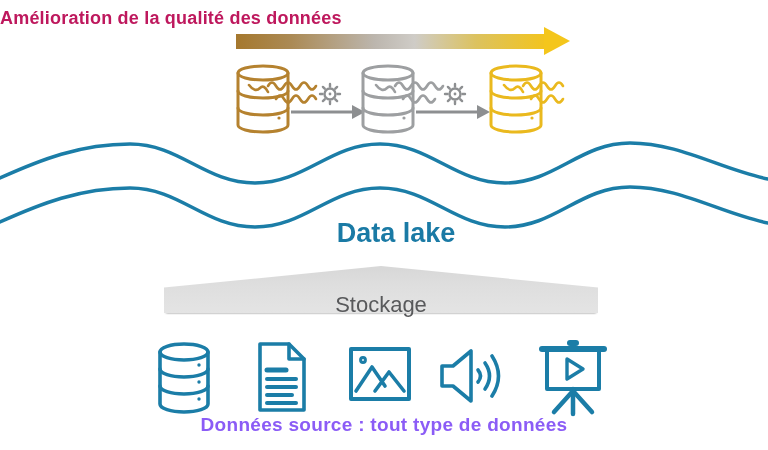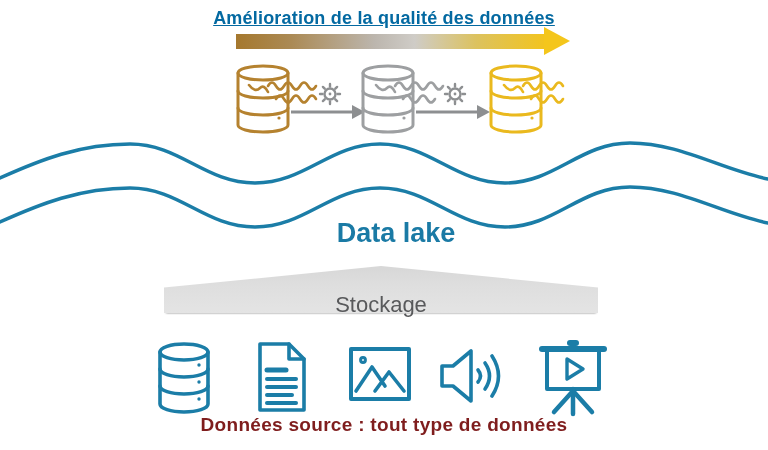--- a/index.html
+++ b/index.html
@@ -3,22 +3,22 @@
 <meta charset="utf-8">
 <style>
   html,body{margin:0;padding:0;background:#ffffff;}
   #canvas{
     position:relative;width:768px;height:450px;overflow:hidden;
     background:#ffffff;font-family:"Liberation Sans", sans-serif;
   }
   .abs{position:absolute;}
   
   #title{
-    left:0;right:0;top:8px;text-align:center;
-    font-size:18px;font-weight:bold;color:#0369a1;letter-spacing:.2px;text-decoration:underline;
+    left:0;right:0;top:8px;text-align:left;
+    font-size:18px;font-weight:bold;color:#be185d;letter-spacing:.2px;
   }
   
   #grad-arrow-body{
     left:236px;top:34px;width:308px;height:15px;
     background:linear-gradient(to right,#a5782e 0%,#ab8a55 18%,#bcb6ae 45%,#cfccc7 58%,#dcc25f 78%,#f2c41f 100%);
   }
   #grad-arrow-head{
     left:544px;top:27px;width:0;height:0;
     border-top:14px solid transparent;border-bottom:14px solid transparent;
     border-left:26px solid #f4c61c;
@@ -42,21 +42,21 @@
     clip-path:polygon(50% 0%,100% 46%,100% 100%,0% 100%,0% 46%);
   }
   #storage-label{
     left:164px;top:292px;width:434px;text-align:center;
     font-size:22px;font-weight:400;color:#58595b;
   }
   
   .src-icon{position:absolute;top:340px;}
   #src-caption{
     left:0;right:0;top:414px;text-align:center;
-    font-size:19px;font-weight:bold;color:#7f1d1d;letter-spacing:.3px;
+    font-size:19px;font-weight:bold;color:#8b5cf6;letter-spacing:.3px;
   }
   svg{display:block;}
 </style>
 </head>
 <body>
 
 <div id="canvas">
 
   <div id="title" class="abs">Amélioration de la qualité des données</div>
 

